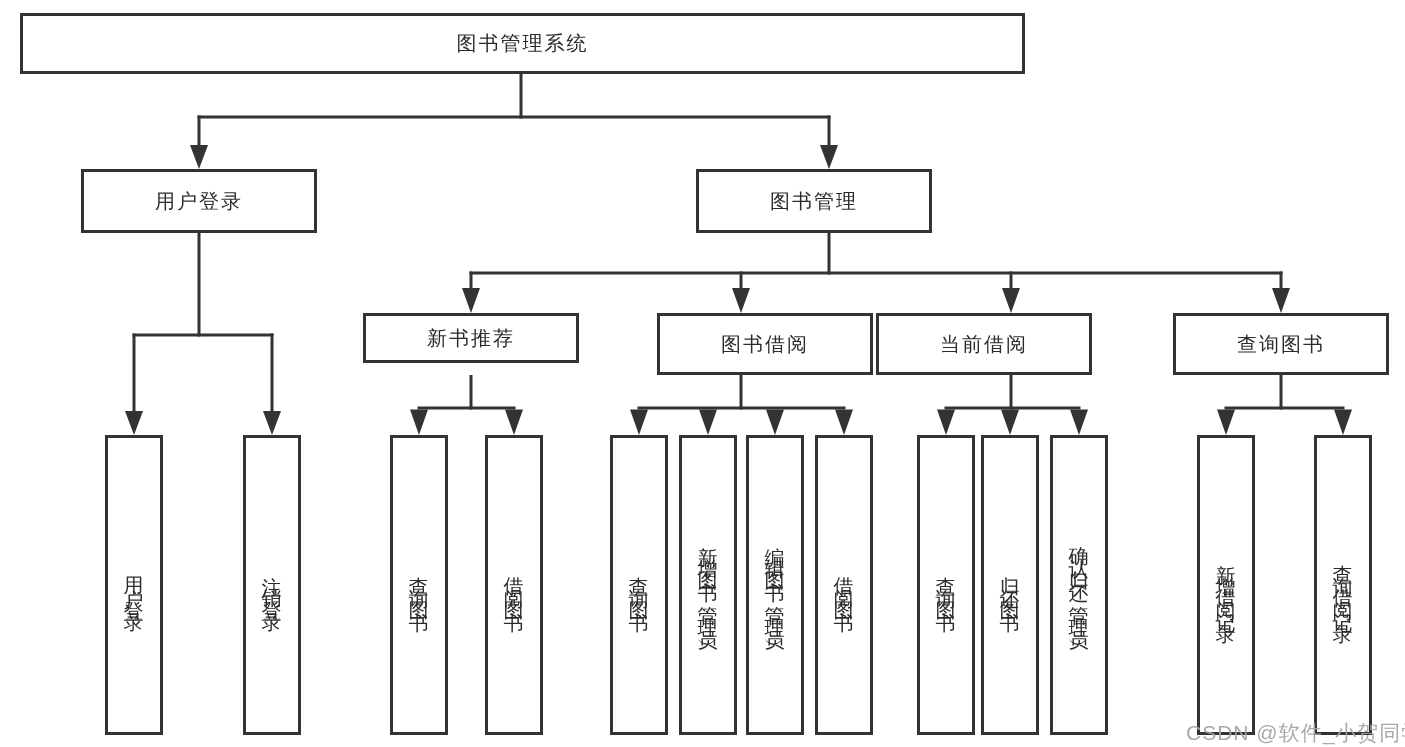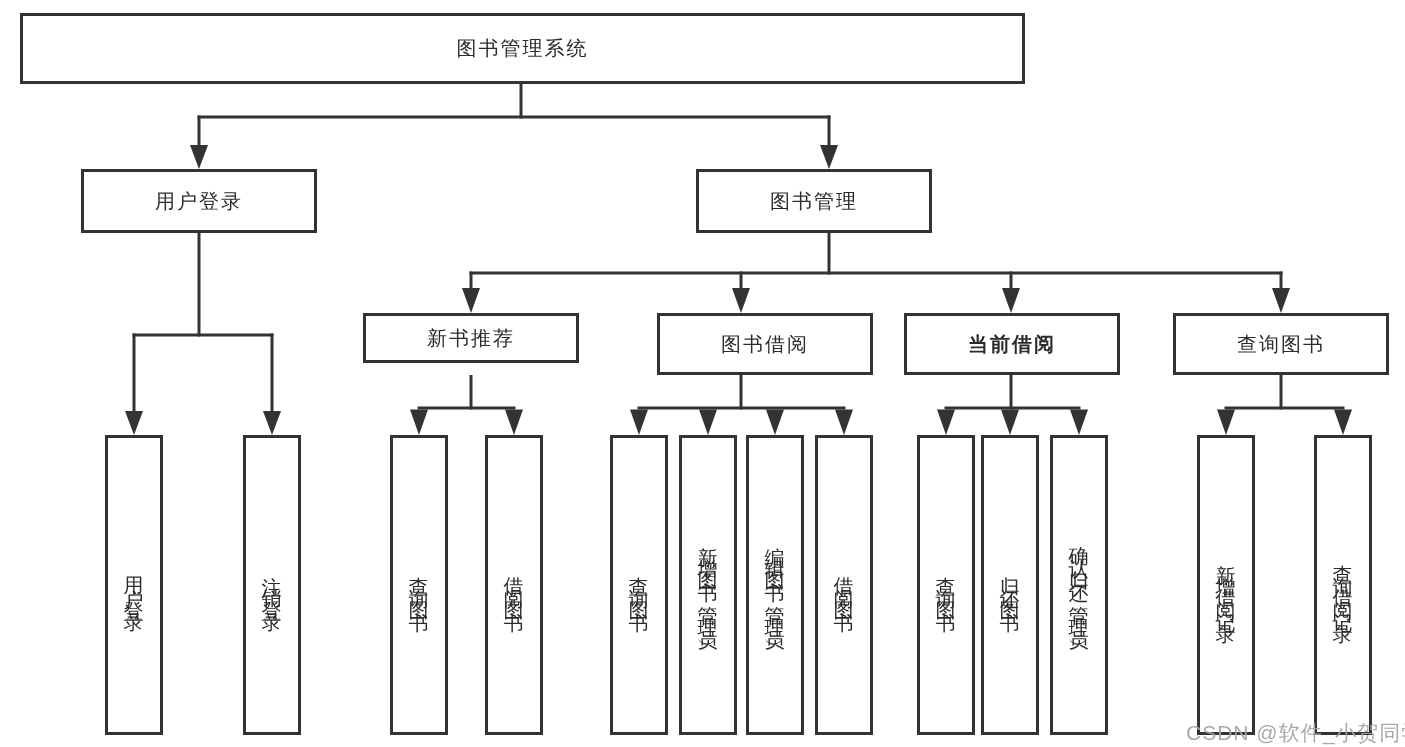--- a/index.html
+++ b/index.html
@@ -102,38 +102,38 @@
       <polygon points="1070,409.5 1088,409.5 1079,435" fill="#333333" stroke="none"></polygon>
     </g>
     <g>
       <path d="M1281,375 V409.5"></path>
       <path d="M1224.5,408 H1344.5"></path>
       <polygon points="1217,409.5 1235,409.5 1226,435" fill="#333333" stroke="none"></polygon>
       <polygon points="1334,409.5 1352,409.5 1343,435" fill="#333333" stroke="none"></polygon>
     </g>
   </svg>
 
-  <div class="node h-node" style="left:20px; top:13px; width:1005px; height:71px;">
+  <div class="node h-node" style="left:20px; top:13px; width:1005px; height:61px;">
     <span>图书管理系统</span>
   </div>
 
   <div class="node h-node" style="left:81px; top:169px; width:236px; height:64px;">
     <span>用户登录</span>
   </div>
   <div class="node h-node" style="left:696px; top:169px; width:236px; height:64px;font-family:Liberation Mono, monospace;">
     <span>图书管理</span>
   </div>
 
   <div class="node h-node" style="left:363px; top:313px; width:216px; height:50px;">
     <span>新书推荐</span>
   </div>
   <div class="node h-node" style="left:633px; top:313px; width:216px; height:62px;margin-left:24px;">
     <span>图书借阅</span>
   </div>
-  <div class="node h-node" style="left:904px; top:313px; width:216px; height:62px;font-weight:bold;">
+  <div class="node h-node" style="left:876px; top:313px; width:216px; height:62px;">
     <span>当前借阅</span>
   </div>
   <div class="node h-node" style="left:1173px; top:313px; width:216px; height:62px;">
     <span>查询图书</span>
   </div>
 
   <div class="node v-node" style="left:105px; top:435px; width:58px; height:300px;">
     <span class="v-label">用户登录</span>
   </div>
   <div class="node v-node" style="left:243px; top:435px; width:58px; height:300px;">

